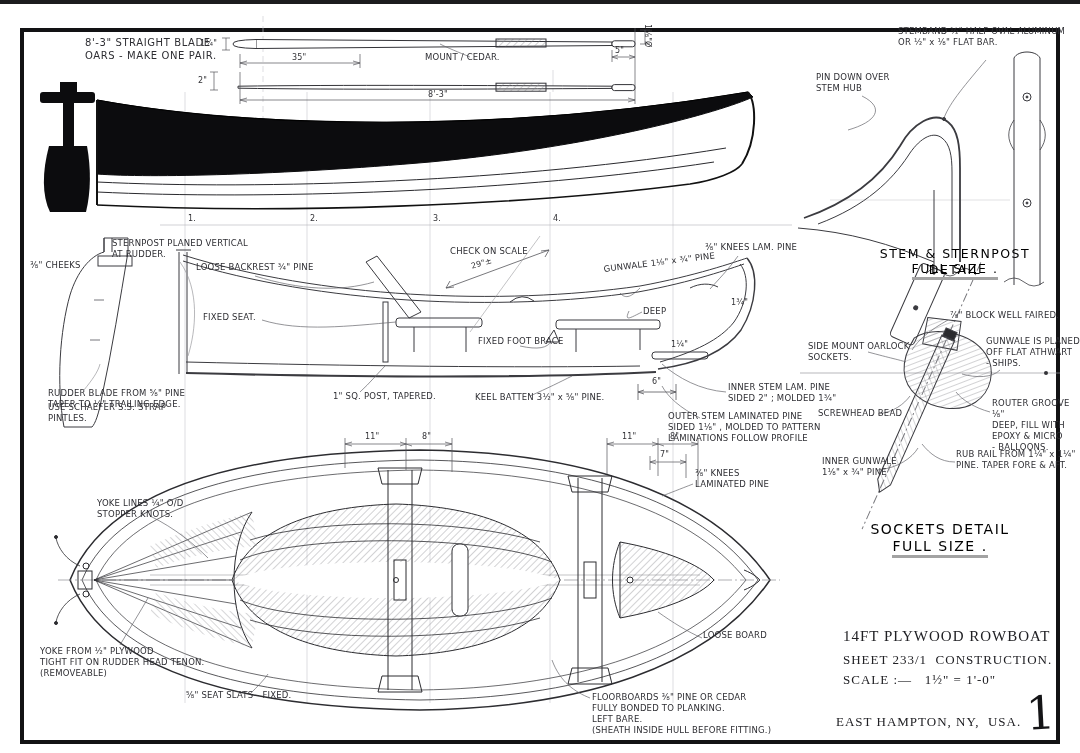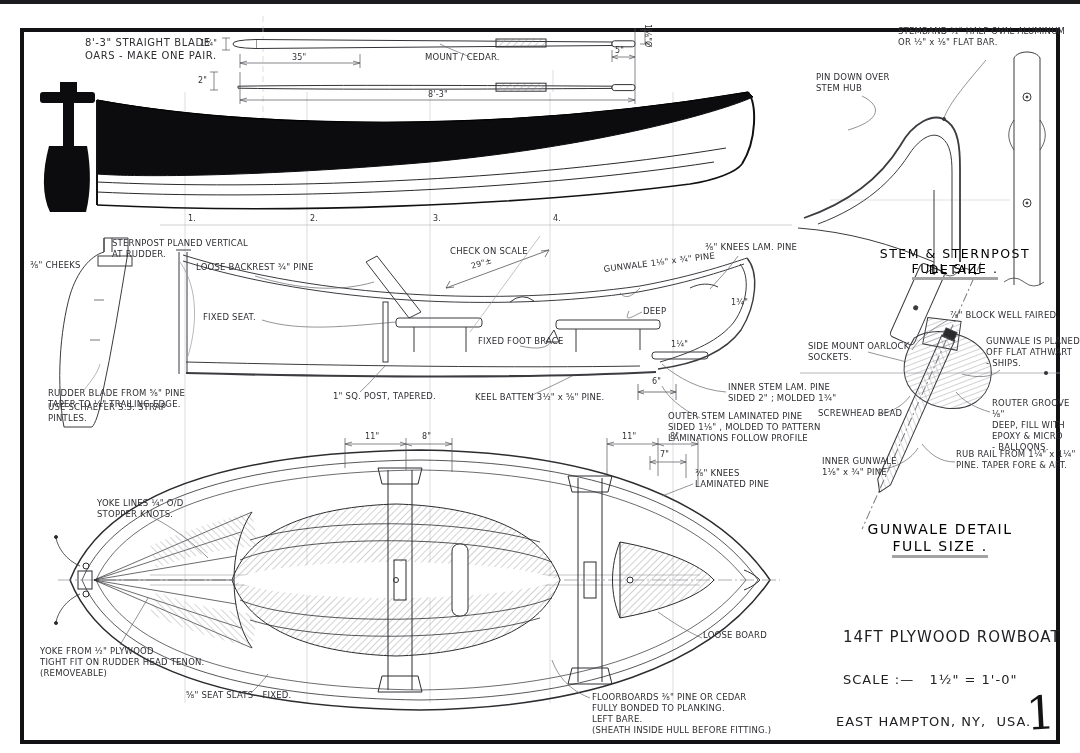--- a/index.html
+++ b/index.html
@@ -4,21 +4,21 @@
 <style>
   html,body{margin:0;padding:0;background:#e8e8e8;}
   #sheet{position:relative;width:1080px;height:753px;background:#ffffff;overflow:hidden;
          font-family:"DejaVu Sans",sans-serif;}
   #art{position:absolute;left:0;top:0;}
   .ann{position:absolute;font:8.5px/1.3 "DejaVu Sans",sans-serif;color:#2e2e33;
        letter-spacing:.2px;white-space:pre-line;transform-origin:left top;}
   .cap{font-size:12.5px;letter-spacing:1.5px;color:#000000;text-align:center;}
   .cap .u{border-bottom:3px solid #a3a3a3;padding-bottom:1px;}
   .dim{font-size:8px;color:#323236;}
-  .tb{position:absolute;color:#202024;letter-spacing:1px;white-space:pre;}
+  .tb{position:absolute;color:#202024;letter-spacing:1px;white-space:pre;font-family:Liberation Serif, serif;}
   .t1{font-size:15px;}
   .t2{font-size:13px;}
   .pageno{position:absolute;font:46px "DejaVu Serif",serif;color:#141416;transform:rotate(-3deg);}
 </style>
 </head>
 <body>
 
 <div id="sheet">
 
 <svg id="art" width="1080" height="753" viewBox="0 0 1080 753">
@@ -331,21 +331,21 @@
 - SHIPS.</div>
   <div class="ann" style="left:818px;top:408px">SCREWHEAD BEAD</div>
   <div class="ann" style="left:992px;top:398px">ROUTER GROOVE ⅛"
 DEEP, FILL WITH
 EPOXY &amp; MICRO
 - BALLOONS.</div>
   <div class="ann" style="left:822px;top:456px">INNER GUNWALE
 1⅛" x ¾" PINE</div>
   <div class="ann" style="left:956px;top:449px">RUB RAIL FROM 1¼" x 1¼"
 PINE.  TAPER FORE &amp; AFT.</div>
-  <div class="ann cap" style="left:840px;top:520px;width:200px;font-size:14px">GUNWALE DETAIL</div>
+  <div class="ann cap" style="left:840px;top:520px;width:200px;font-size:14px">SOCKETS DETAIL</div>
   <div class="ann cap" style="left:840px;top:537px;width:200px;font-size:14px"><span class="u">FULL SIZE .</span></div>
 
   <div class="ann" style="left:97px;top:498px">YOKE LINES ¼" O/D
 STOPPER KNOTS.</div>
   <div class="ann" style="left:40px;top:646px">YOKE FROM ½" PLYWOOD
 TIGHT FIT ON RUDDER HEAD TENON.
 (REMOVEABLE)</div>
   <div class="ann" style="left:186px;top:690px">⅝" SEAT SLATS - FIXED.</div>
   <div class="ann" style="left:592px;top:692px">FLOORBOARDS ⅜" PINE OR CEDAR
 FULLY BONDED TO PLANKING.
@@ -354,17 +354,18 @@
   <div class="ann" style="left:703px;top:630px">LOOSE BOARD</div>
   <div class="ann" style="left:695px;top:468px">⅜" KNEES
 LAMINATED PINE</div>
   <div class="ann dim" style="left:365px;top:432px">11"</div>
   <div class="ann dim" style="left:422px;top:432px">8"</div>
   <div class="ann dim" style="left:660px;top:450px">7"</div>
   <div class="ann dim" style="left:622px;top:432px">11"</div>
   <div class="ann dim" style="left:670px;top:432px">8"</div>
 
   <div class="tb t1" style="left:843px;top:628px">14FT PLYWOOD ROWBOAT</div>
+  <div class="tb t2" style="left:843px;top:652px">SHEET 233/1  CONSTRUCTION.</div>
   <div class="tb t2" style="left:843px;top:672px">SCALE :—   1½" = 1'-0"</div>
   <div class="tb t2" style="left:836px;top:714px">EAST HAMPTON, NY,  USA.</div>
   <div class="pageno" style="left:1026px;top:686px">1</div>
 
 </div>
 
 </body></html>

